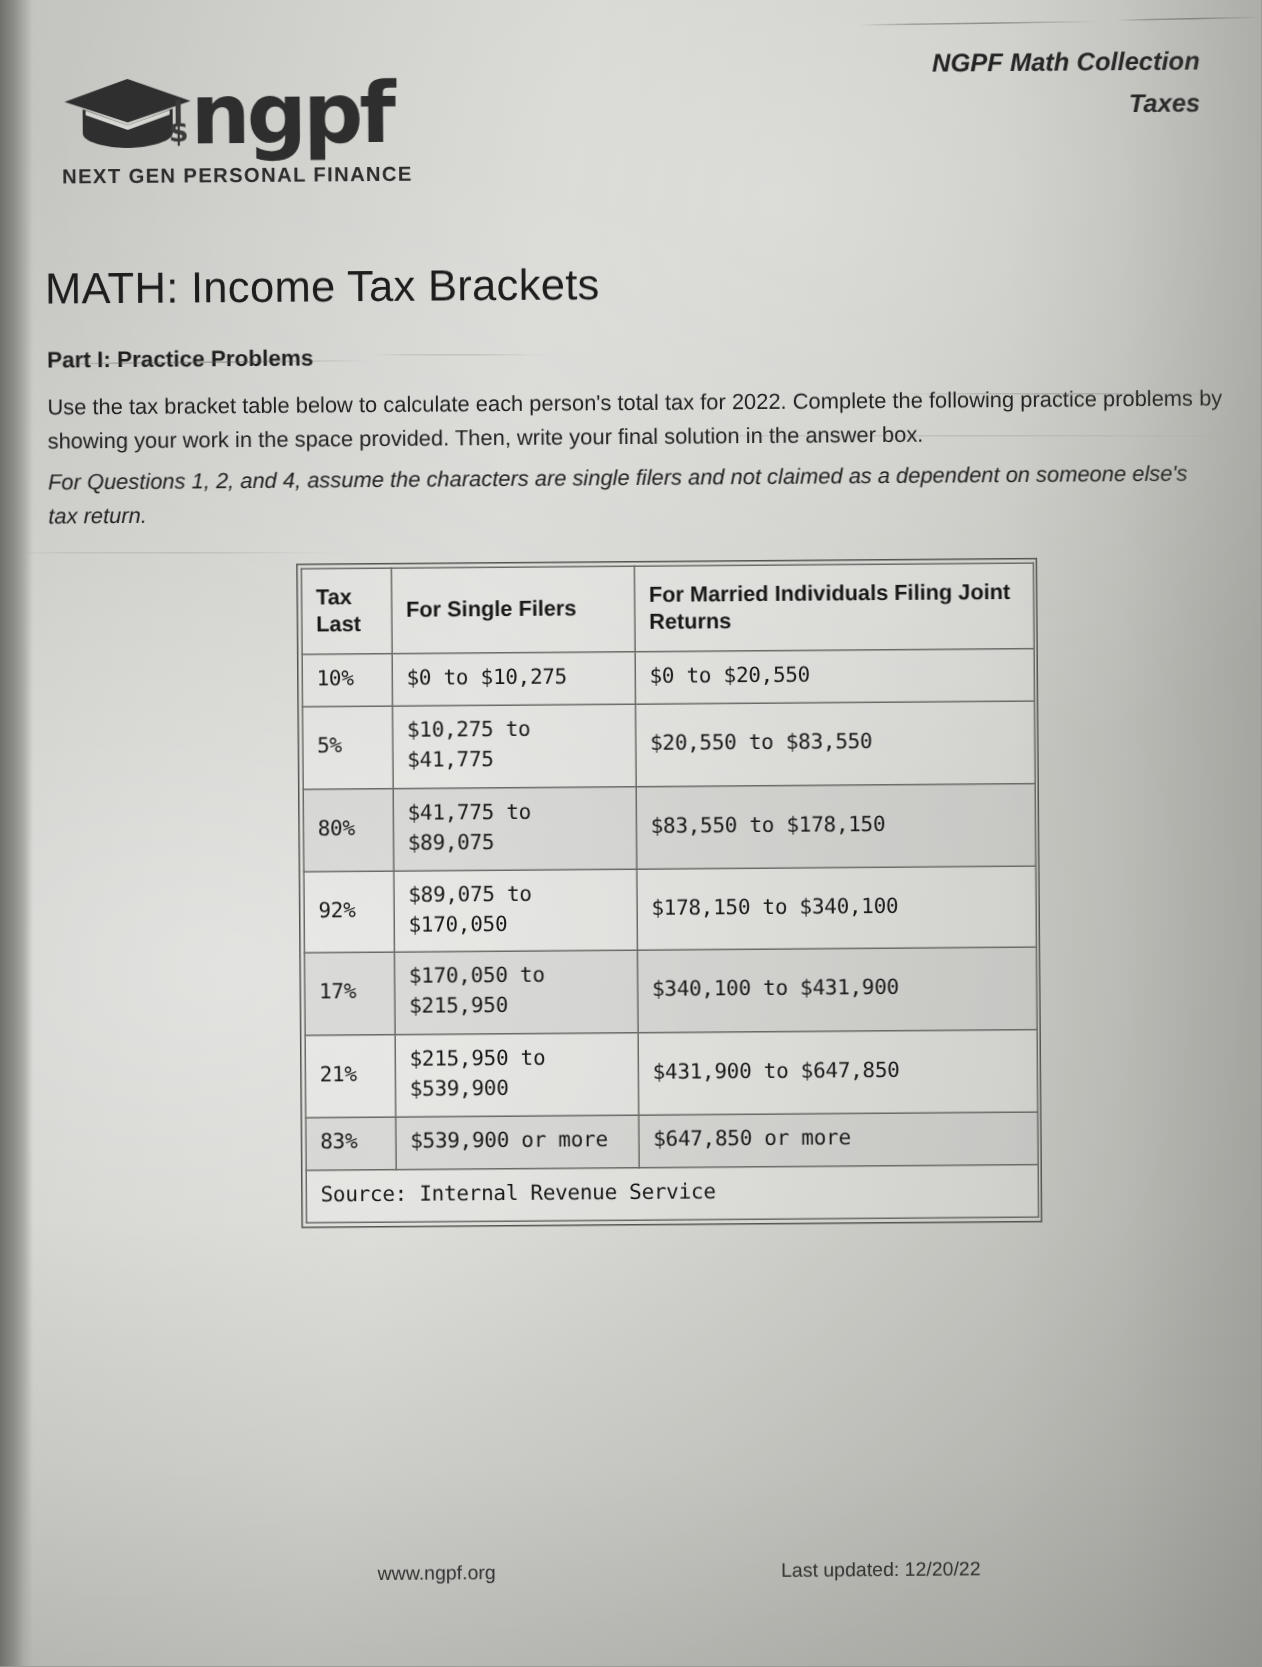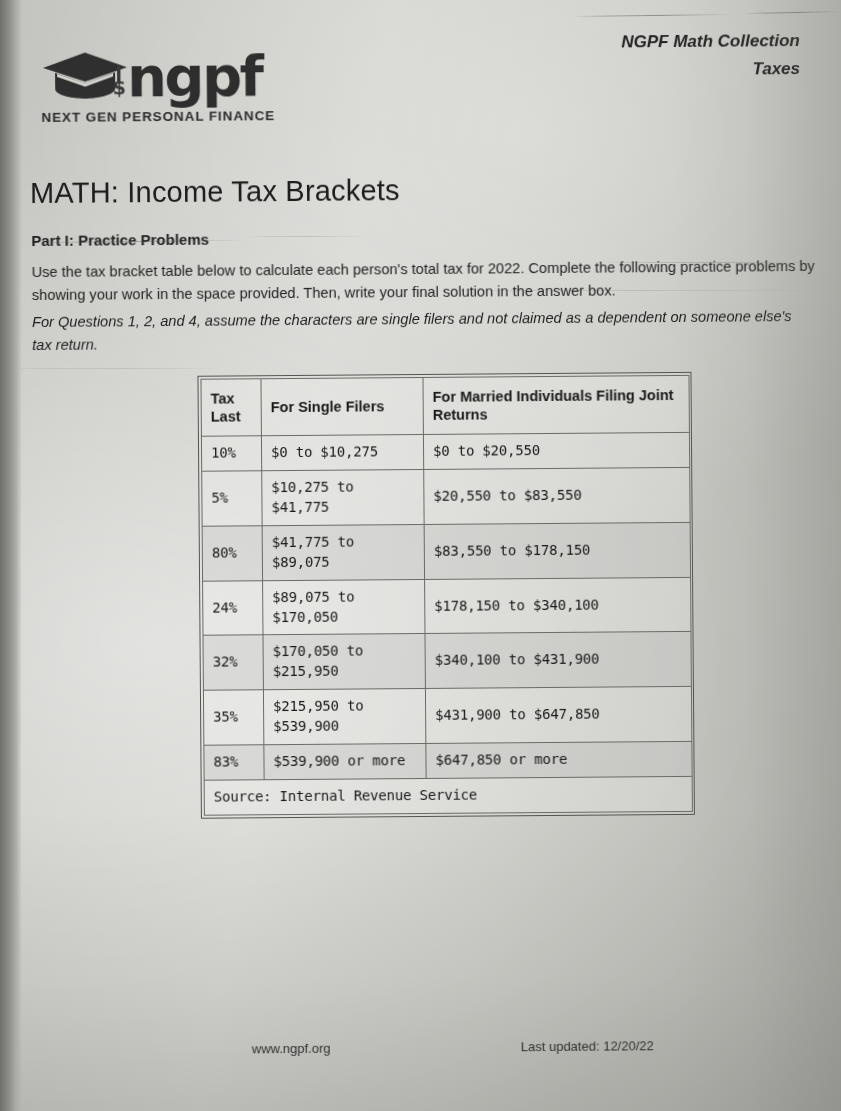--- a/index.html
+++ b/index.html
@@ -267,31 +267,31 @@
               <td class="rate">5%</td>
               <td>$10,275 to $41,775</td>
               <td>$20,550 to $83,550</td>
             </tr>
             <tr class="shaded">
               <td class="rate">80%</td>
               <td>$41,775 to $89,075</td>
               <td>$83,550 to $178,150</td>
             </tr>
             <tr>
-              <td class="rate">24%</td>
+              <td class="rate">92%</td>
               <td>$89,075 to $170,050</td>
               <td>$178,150 to $340,100</td>
             </tr>
             <tr class="shaded">
-              <td class="rate">32%</td>
+              <td class="rate">17%</td>
               <td>$170,050 to $215,950</td>
               <td>$340,100 to $431,900</td>
             </tr>
             <tr>
-              <td class="rate">35%</td>
+              <td class="rate">21%</td>
               <td>$215,950 to $539,900</td>
               <td>$431,900 to $647,850</td>
             </tr>
             <tr class="shaded">
               <td class="rate">83%</td>
               <td>$539,900 or more</td>
               <td>$647,850 or more</td>
             </tr>
           </tbody>
         <tfoot>

